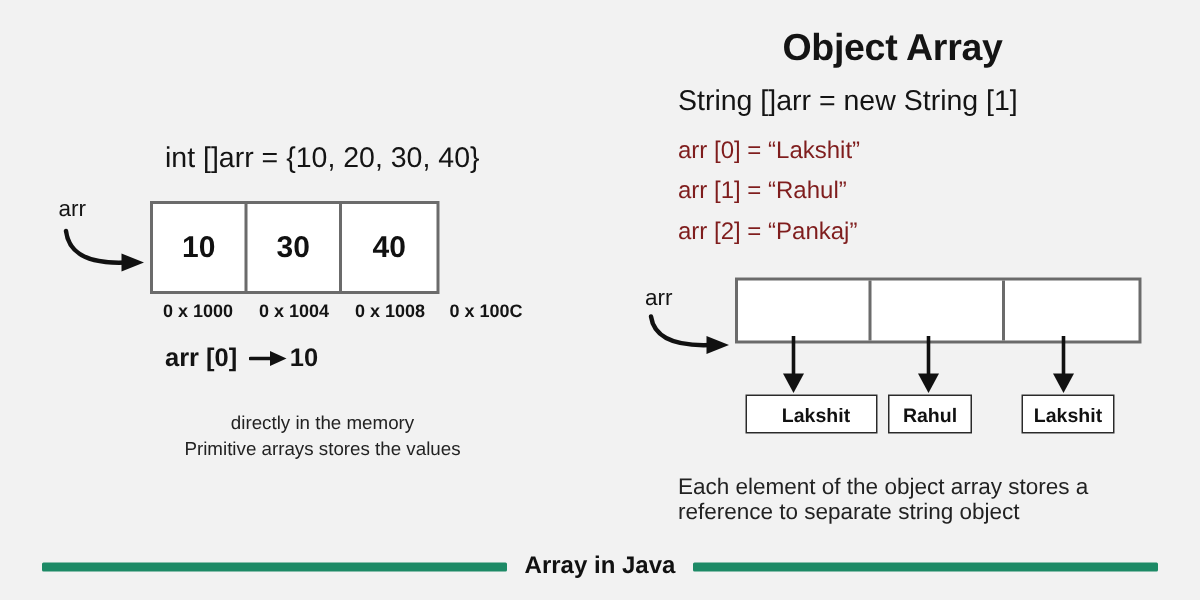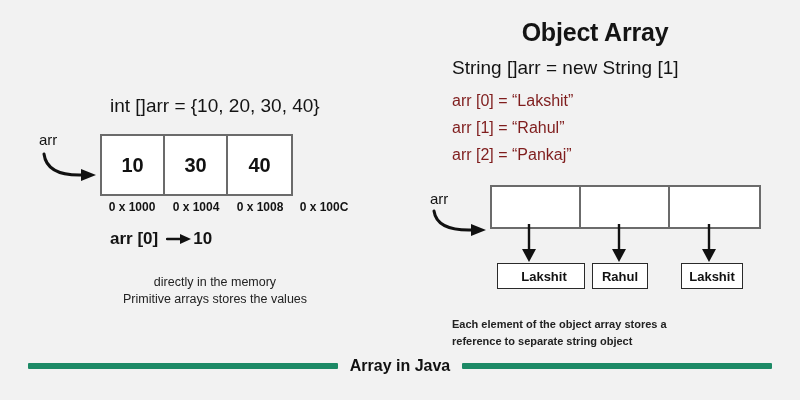--- a/index.html
+++ b/index.html
@@ -91,25 +91,24 @@
   .idx-line .val { font-size: 17px; }
 
   
   .caption {
     font-size: 12.5px;
     line-height: 17px;
     color: #222;
     text-align: center;
   }
   .caption-left {
-    font-size: 11px;
+    font-size: 15px;
     line-height: 17px;
     color: #222;
     text-align: left;
-    font-weight: bold;
   }
 
   
   .obj-array {
     display: flex;
     border: 2px solid #6b6b6b;
     background: #ffffff;
     box-sizing: border-box;
   }
   .obj-cell {
@@ -138,21 +137,21 @@
   
   .arr-label {
     font-size: 15px;
     color: #141414;
   }
 
   
   #footer {
     position: absolute;
     left: 0;
-    bottom: 12px;
+    bottom: 0;
     width: 800px;
     height: 44px;
     display: flex;
     align-items: center;
     justify-content: center;
   }
   .foot-rule {
     height: 6px;
     background: #1d8a66;
     border-radius: 1px;

